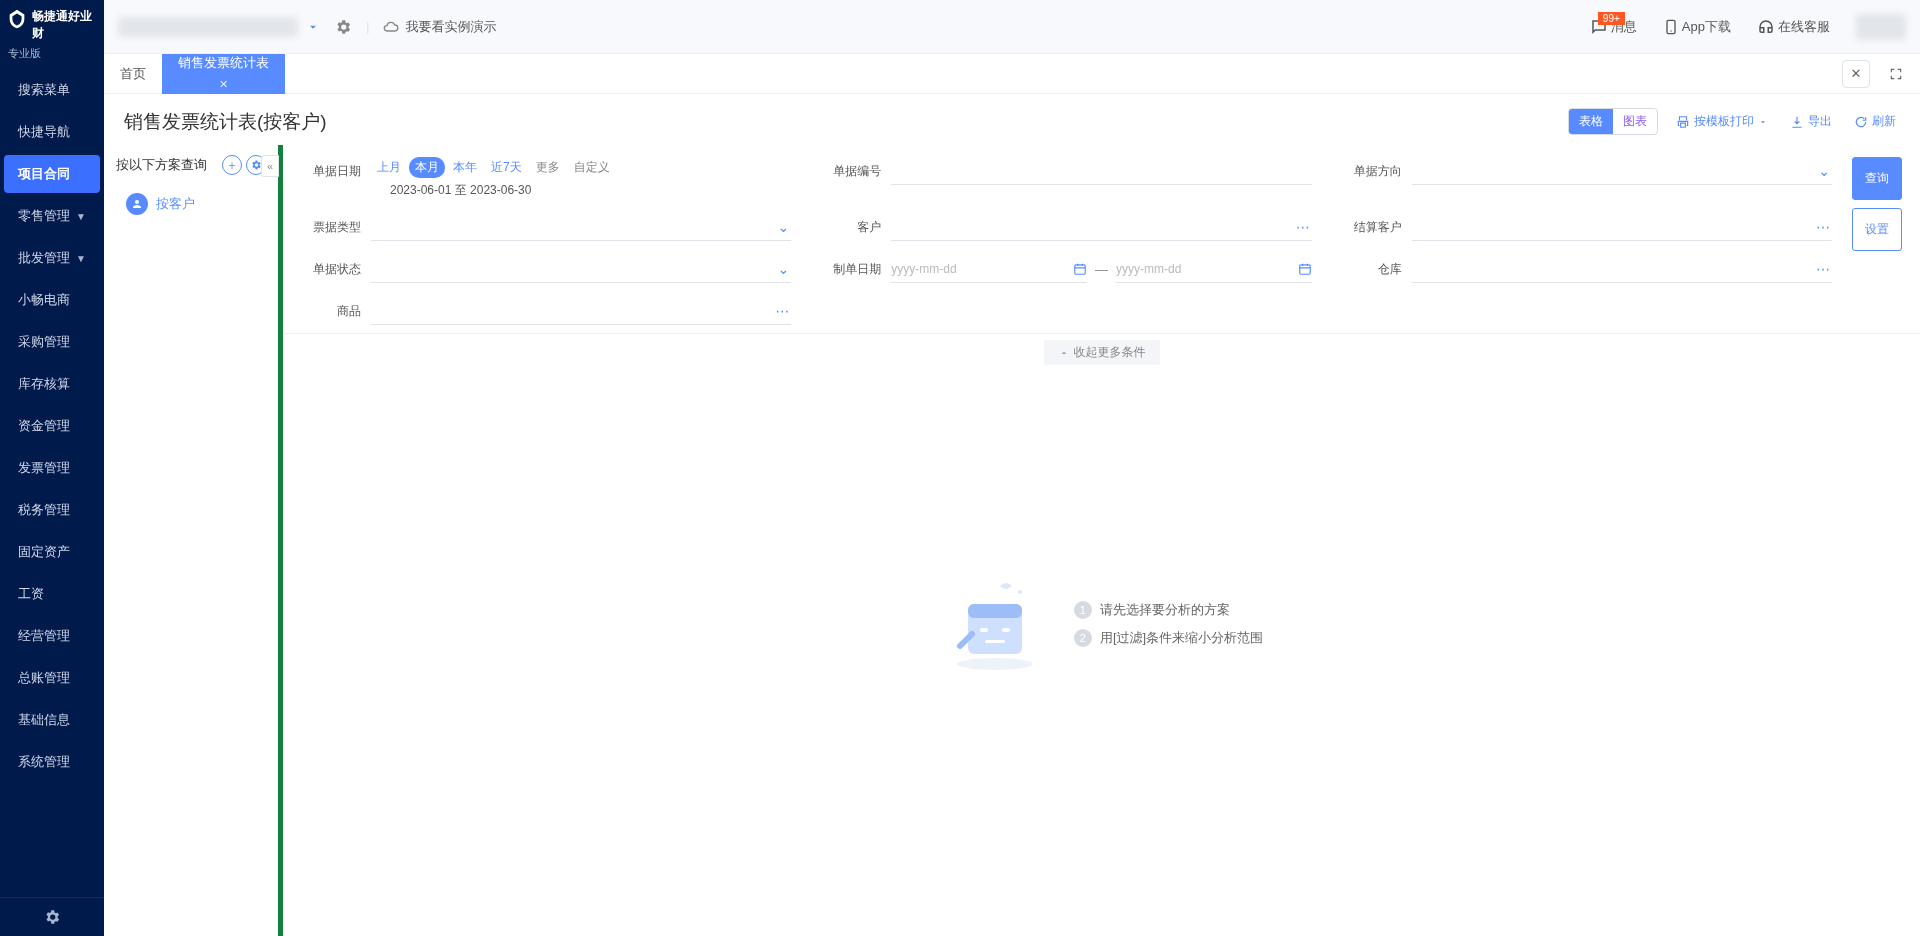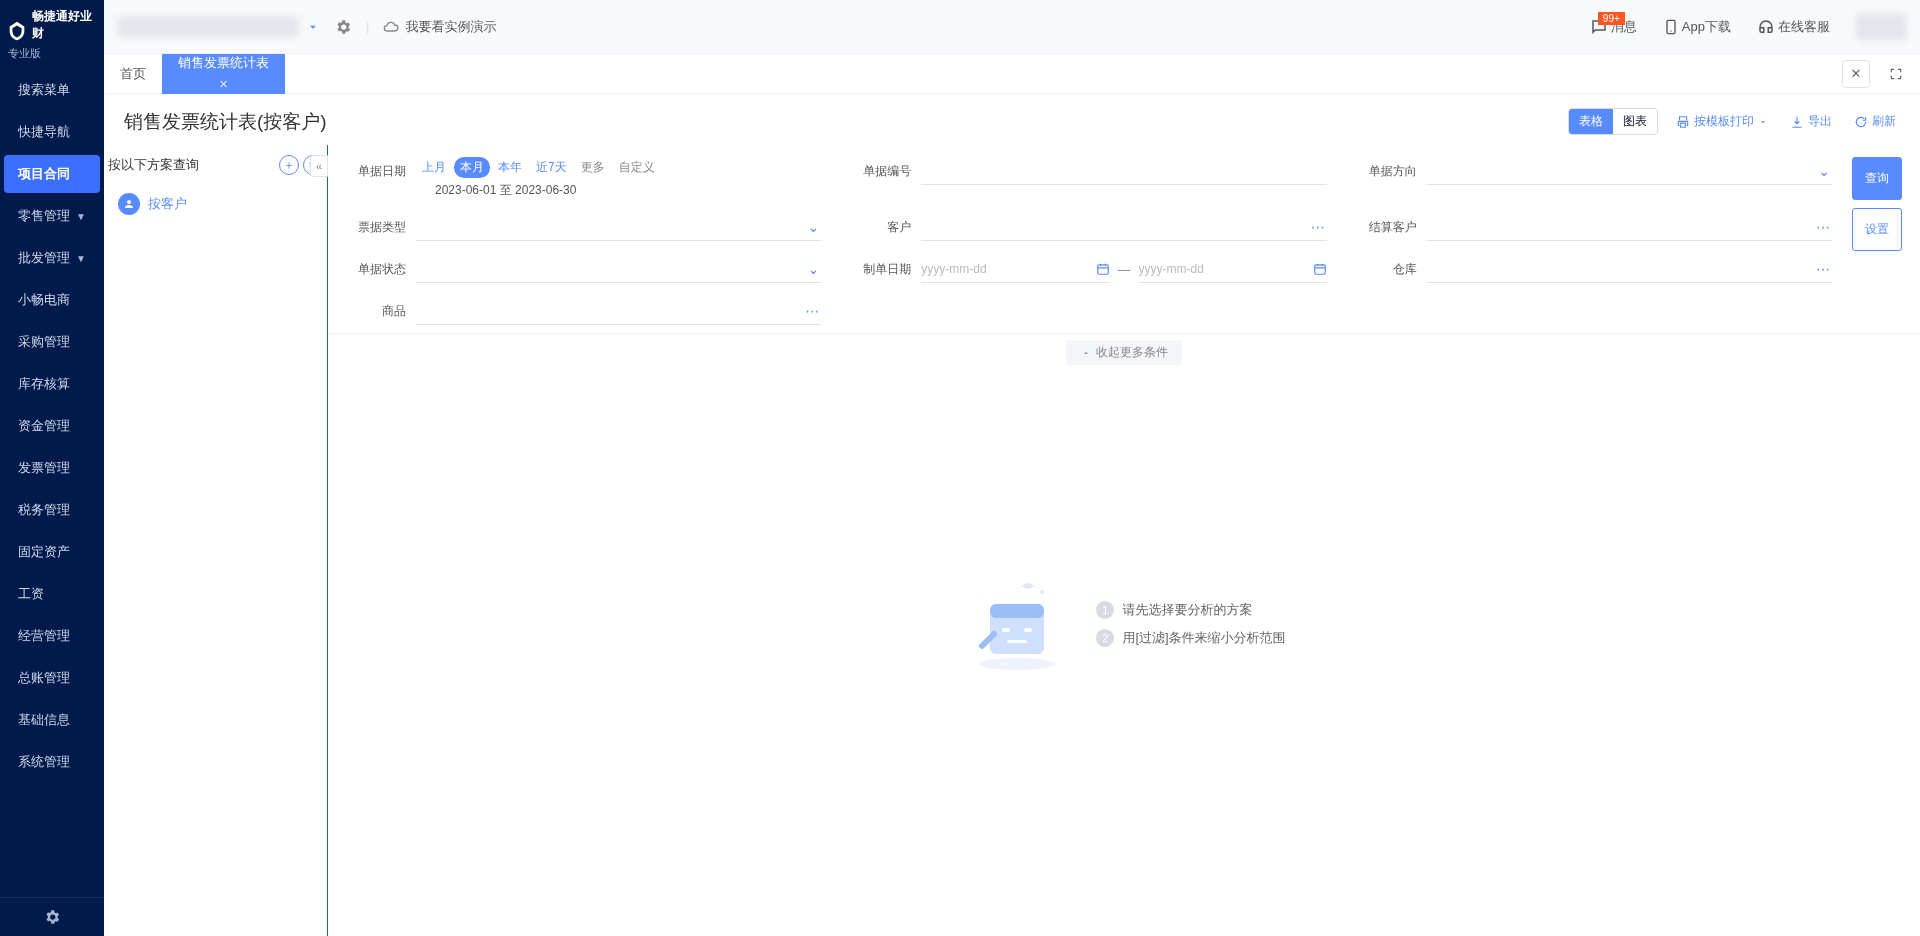--- a/index.html
+++ b/index.html
@@ -1,21 +1,21 @@
 <!DOCTYPE html>
 <html><head>
 <meta charset="utf-8">
 <style>
 * { margin: 0; padding: 0; box-sizing: border-box; }
 body { font-family: "Microsoft YaHei", -apple-system, sans-serif; font-size: 13px; color: #333; background: #fff; overflow: hidden; }
 .app { display: flex; height: 100vh; width: 100vw; }
 
 
 .sidebar { width: 104px; background: #001a4b; color: #fff; display: flex; flex-direction: column; flex-shrink: 0; }
-.logo-area { padding: 8px 6px; display: flex; align-items: flex-end; gap: 4px; }
+.logo-area { padding: 8px 6px; display: flex; align-items: flex-start; gap: 4px; }
 .logo-icon { width: 22px; height: 22px; display:flex;align-items:center;justify-content:center; }
 .logo-text { font-size: 12px; font-weight: 600; }
 .logo-sub { font-size: 11px; color: #a8b5d0; padding: 0 8px 8px; margin-top: -4px; }
 .side-menu { flex: 1; overflow-y: auto; }
 .side-item { padding: 12px 18px; font-size: 13px; color: #d0d8ea; cursor: pointer; display:flex; align-items:center; justify-content: space-between;}
 .side-item.active { background: #3b6fff; color: #fff; border-radius: 4px; margin: 2px 4px; padding: 10px 14px; font-weight: bold;}
 .side-item .caret { font-size: 10px; color: #a8b5d0; }
 .side-bottom { padding: 10px; display:flex; justify-content:center; border-top: 1px solid rgba(255,255,255,0.08);}
 
 
@@ -36,27 +36,27 @@
 .tab .close { font-size:11px; opacity:.85;}
 .tabbar-end { margin-left:auto; display:flex; align-items:center; gap:12px; padding-right:10px;}
 .tabbar-end .ic { width:28px; height:28px; display:flex; align-items:center; justify-content:center; cursor:pointer; color:#666; border:1px solid #e0e3ea; border-radius:4px;}
 .tabbar-end .ic.noborder { border:none;}
 
 
 .page-head { display:flex; align-items:center; padding: 14px 20px 10px; gap: 14px;}
 .page-title { font-size: 19px; color:#333; font-weight: 500;}
 .head-spacer { flex:1;}
 .pill-group { display:flex; border:1px solid #d6dae3; border-radius:4px; overflow:hidden;}
-.pill { padding: 4px 10px; font-size:12px; cursor:pointer; color:#0f172a;}
+.pill { padding: 4px 10px; font-size:12px; cursor:pointer; color:#8b5cf6;}
 .pill.active { background:#588bff; color:#fff;}
 .head-action { display:flex; align-items:center; gap:4px; color:#588bff; font-size:12px; cursor:pointer; padding:0 4px;}
 
 
 .content { flex:1; display:flex; min-height:0;}
-.left-panel { width: 224px; border-right: 1px solid #15803d; padding: 10px 4px; position:relative;}
+.left-panel { width: 179px; border-right: 5px solid #15803d; padding: 10px 12px; position:relative;}
 .lp-head { display:flex; align-items:center; gap:6px; font-size:13px; color:#333; margin-bottom: 12px;}
 .lp-actions { margin-left:auto; display:flex; gap:4px;}
 .lp-actions .circ { width:20px; height:20px; border:1px solid #588bff; border-radius:50%; display:flex; align-items:center; justify-content:center; color:#588bff; font-size:12px; cursor:pointer;}
 .lp-collapse { position:absolute; top:10px; right:-1px; width:18px; height:22px; border:1px solid #e0e3ea; background:#fff; display:flex; align-items:center; justify-content:center; color:#888; font-size:11px; cursor:pointer; border-radius:3px 0 0 3px;}
 .scheme-item { display:flex; align-items:center; gap:8px; padding:6px 10px; color:#588bff; cursor:pointer; font-size:13px;}
 .scheme-item .sicon { width:22px; height:22px; background:#588bff; border-radius:50%; display:flex; align-items:center; justify-content:center; color:#fff; font-size:12px;}
 
 
 .right-area { flex:1; display:flex; flex-direction:column; min-width:0;}
 .filter-wrap { padding: 12px 18px 8px; display:flex; gap: 14px; border-bottom:1px solid #eef0f5;}

